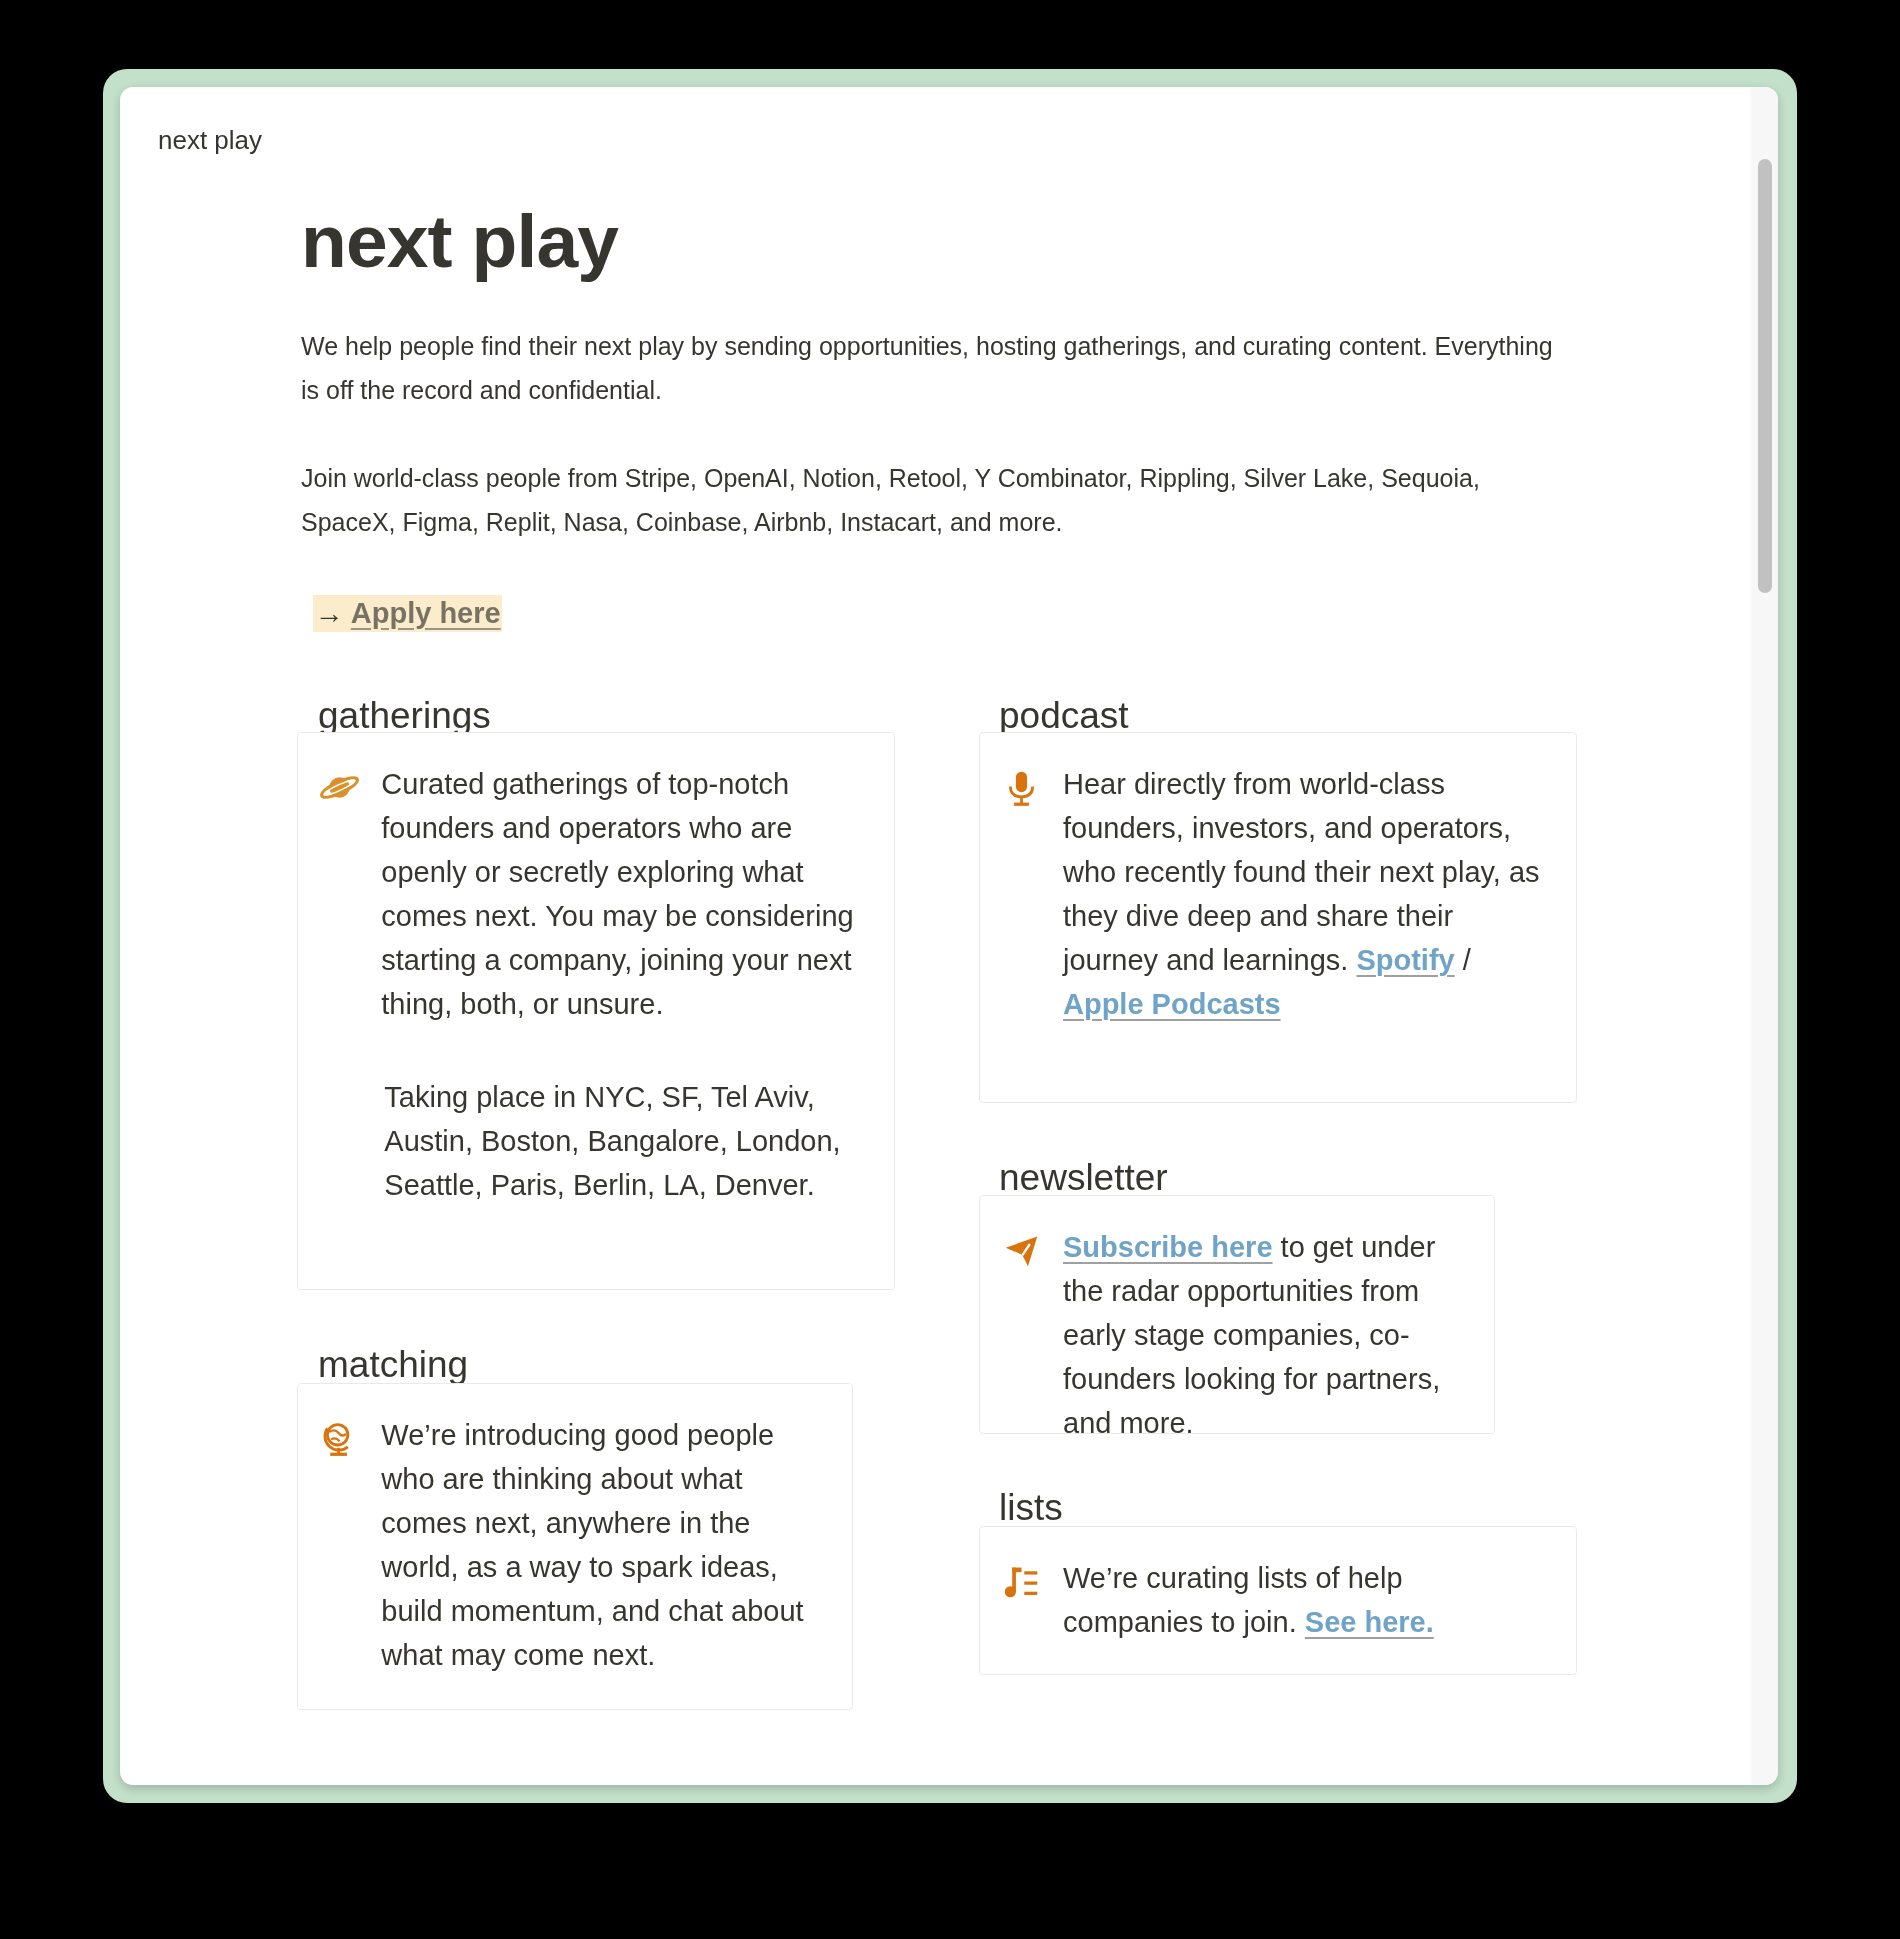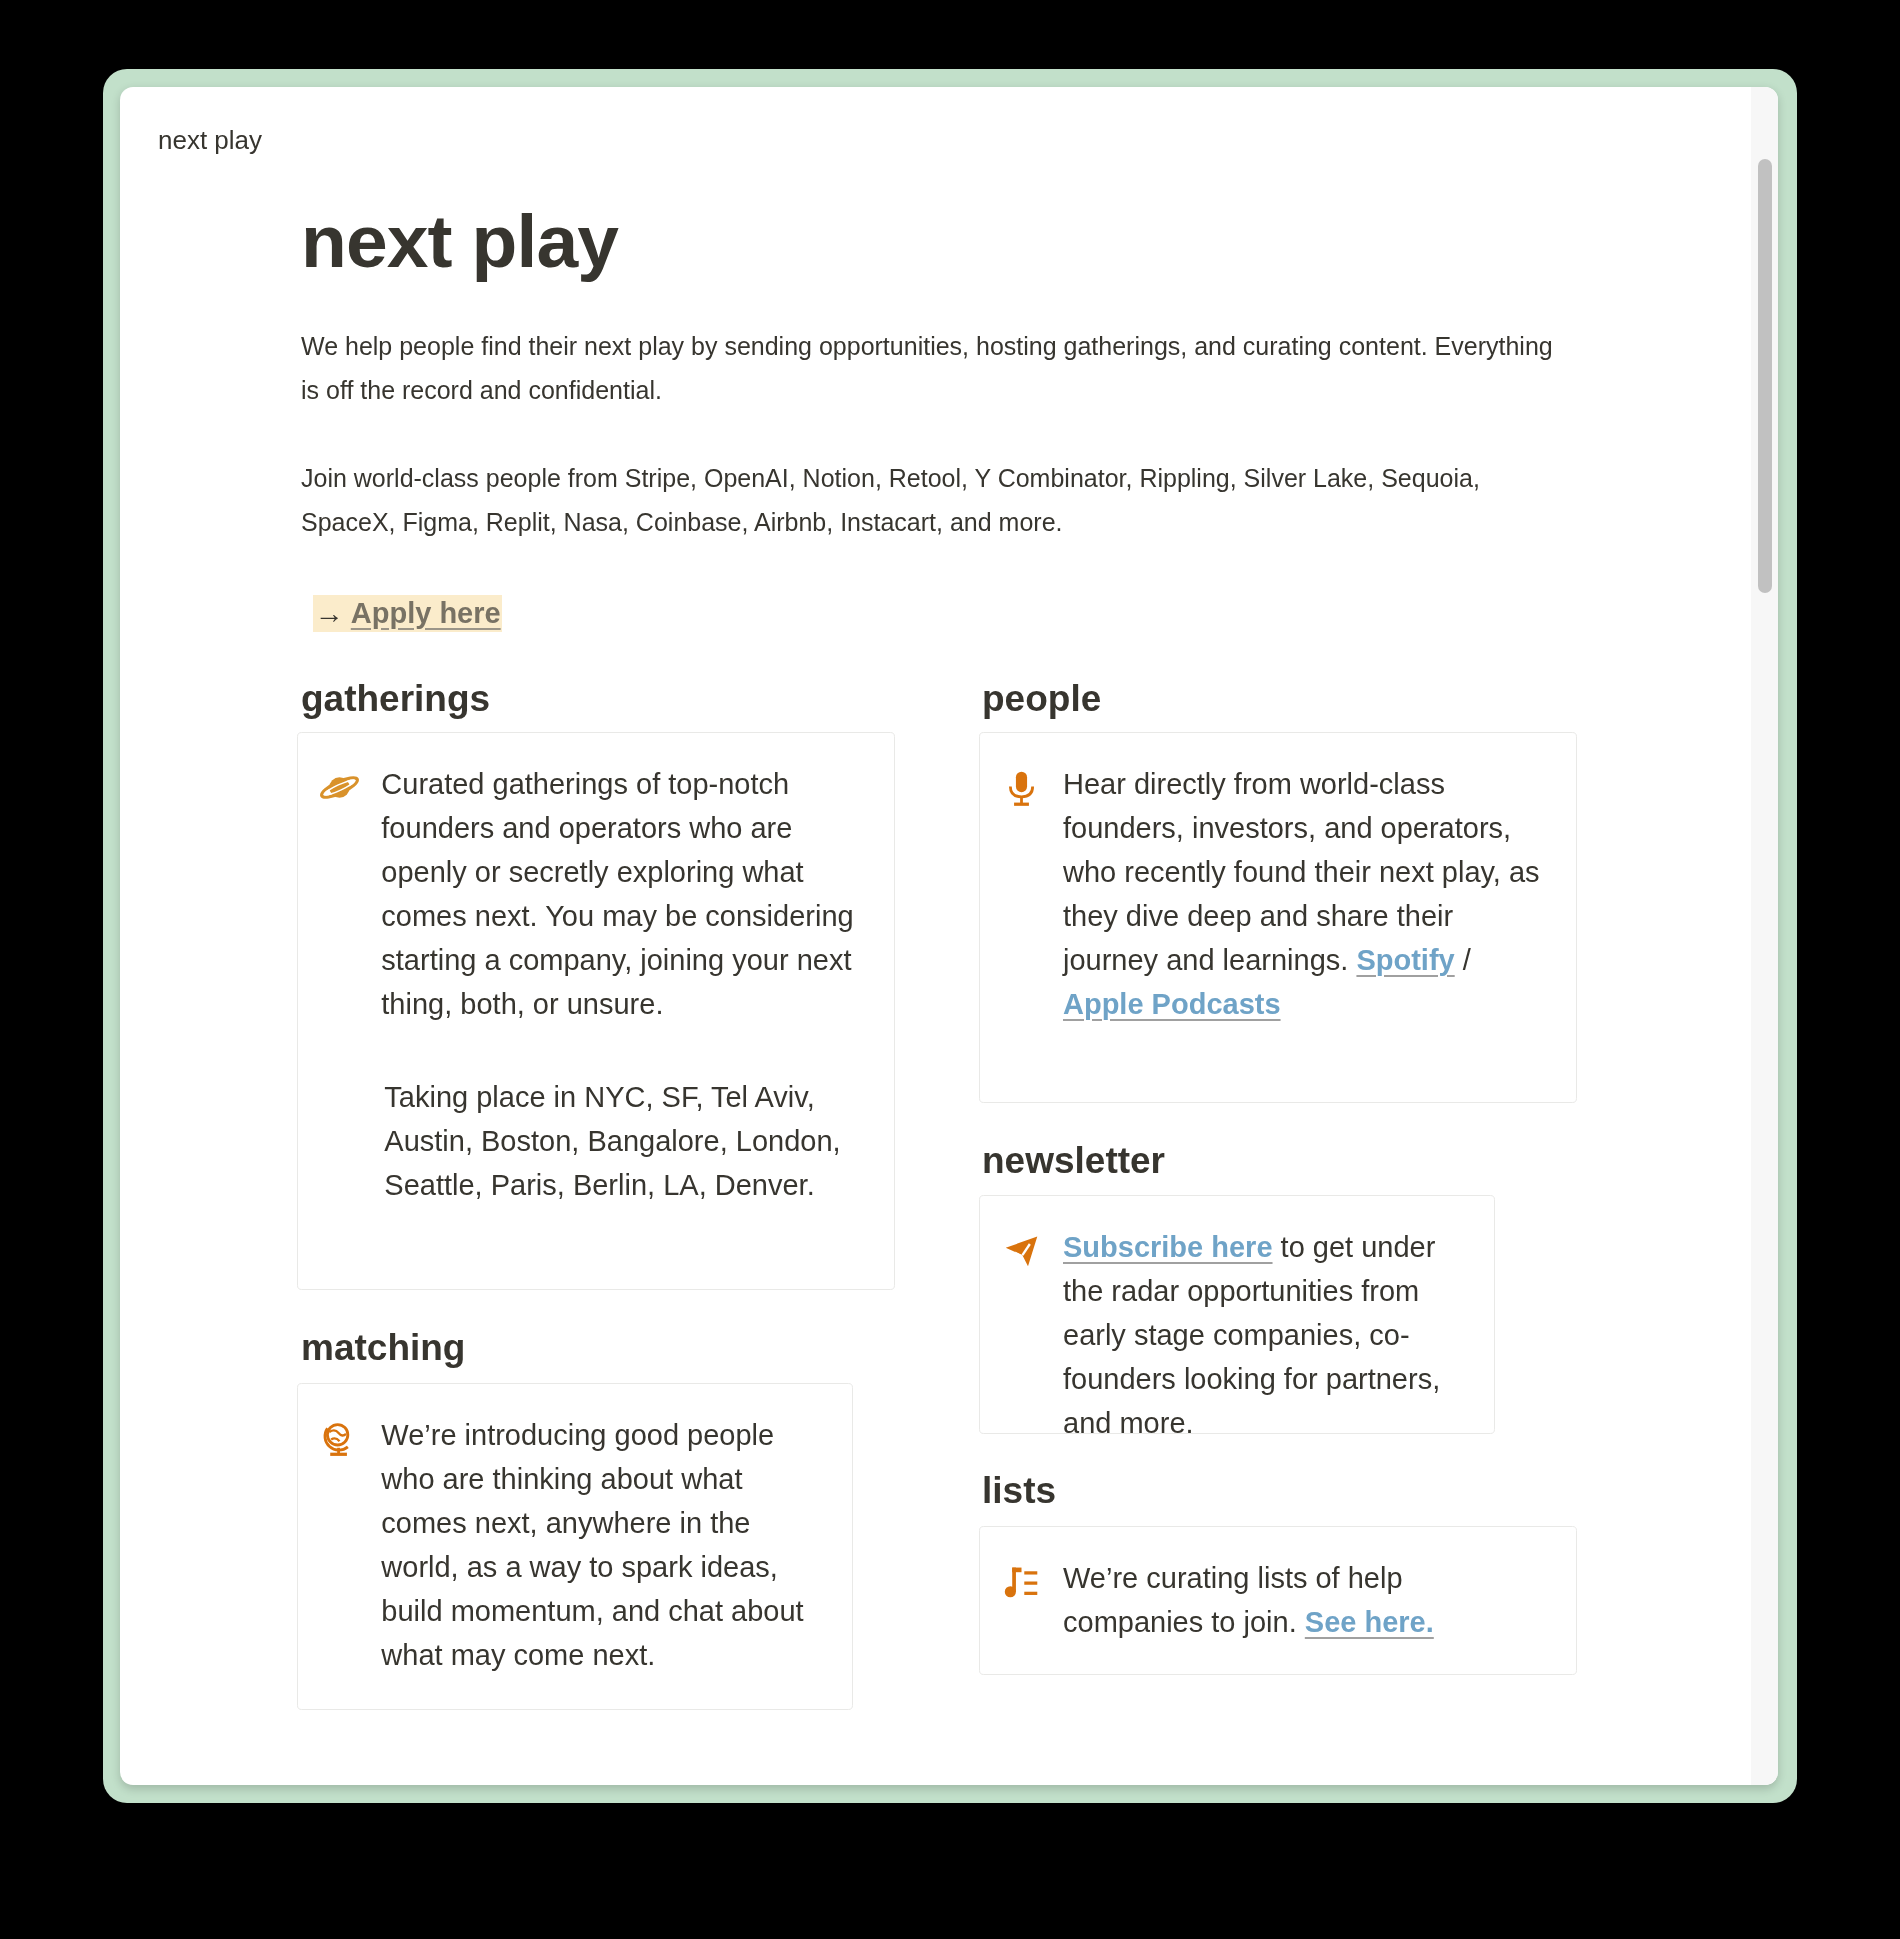--- a/index.html
+++ b/index.html
@@ -12,21 +12,21 @@
             box-shadow:0 3.7px 9.2px rgba(0,0,0,0.18); }
   .scroll-track { position:absolute; right:0; top:0; width:27px; height:100%; background:#F7F7F7; }
   .scroll-thumb { position:absolute; left:7.3px; top:72px; width:13.8px; height:434px; background:#C1C1C1; border-radius:7.3px; }
   .crumb { position:absolute; left:38px; top:37px; font-size:26px; line-height:33px; color:#37352F; }
   .content { position:absolute; left:181px; top:0; width:1276px; }
   h1 { position:absolute; left:0; top:108px; margin:0; font-size:75px; font-weight:700; line-height:92px; letter-spacing:-0.9px; color:#37352F; }
   .p { position:absolute; left:0; width:1276px; font-size:25px; line-height:44px; margin:0; }
   .apply { position:absolute; left:12px; top:508px; font-size:29px; line-height:37px; background:#FBECCB; padding:0 1.8px 0 1.8px; font-weight:700; }
   .apply .arrow { color:#37352F; }
   .apply .lnk { color:#787264; text-decoration:underline; text-decoration-color:#9b9588; text-underline-offset:4.6px; }
-  h2 { position:absolute; margin:0; font-size:37px; font-weight:700; line-height:48px; color:#37352F; }
+  h2 { position:absolute; margin:17px; font-size:37px; font-weight:400; line-height:48px; color:#37352F; }
   .card { position:absolute; border:1.8px solid #E9E9E7; border-radius:4.6px; background:#fff; box-sizing:border-box; }
   .card .ico { position:absolute; left:22px; top:35px; width:39px; height:39px; }
   .card .txt { position:absolute; left:83px; top:29px; right:27.5px; font-size:29px; line-height:44px; }
   .card .txt2 { position:absolute; left:86px; right:27.5px; font-size:29px; line-height:44px; }
   a.lk { color:#6FA3C7; font-weight:700; text-decoration:underline; text-decoration-color:#A0A0A0; text-underline-offset:4.6px; text-decoration-thickness:1.8px; }
 </style>
 </head>
 <body>
 
 <div class="frame"></div>
@@ -66,21 +66,21 @@
         <circle cx="19" cy="17" r="11" fill="none" stroke="#D9730D" stroke-width="3"></circle>
         <path d="M10 14 Q16 10 20 15 Q24 20 28 16" fill="none" stroke="#D9730D" stroke-width="2.5"></path>
         <path d="M12 22 Q17 19 21 24" fill="none" stroke="#D9730D" stroke-width="2.5"></path>
         <path d="M8 10 A15 15 0 0 0 30 30" fill="none" stroke="#D9730D" stroke-width="3"></path>
         <line x1="20" y1="31" x2="20" y2="37" stroke="#D9730D" stroke-width="3"></line>
         <line x1="11" y1="38" x2="29" y2="38" stroke="#D9730D" stroke-width="3.5"></line>
       </svg>
       <div class="txt">We’re introducing good people who are thinking about what comes next, anywhere in the world, as a way to spark ideas, build momentum, and chat about what may come next.</div>
     </div>
 
-    <h2 style="left:681px; top:588px;">people</h2>
+    <h2 style="left:681px; top:588px;">podcast</h2>
     <div class="card" style="left:678px; top:645px; width:598px; height:371px;">
       <svg class="ico" viewBox="0 0 42 42">
         <rect x="15" y="4" width="12" height="22" rx="6" fill="#D9730D"></rect>
         <path d="M9 20 Q9 31 21 31 Q33 31 33 20" fill="none" stroke="#D9730D" stroke-width="3"></path>
         <line x1="21" y1="31" x2="21" y2="38" stroke="#D9730D" stroke-width="3"></line>
         <line x1="13" y1="39" x2="29" y2="39" stroke="#D9730D" stroke-width="3.5"></line>
       </svg>
       <div class="txt">
         <span>Hear directly from world-class founders, investors, and operators, who recently found their next play, as they dive deep and share their journey and learnings.</span>
         <a class="lk">Spotify</a>

